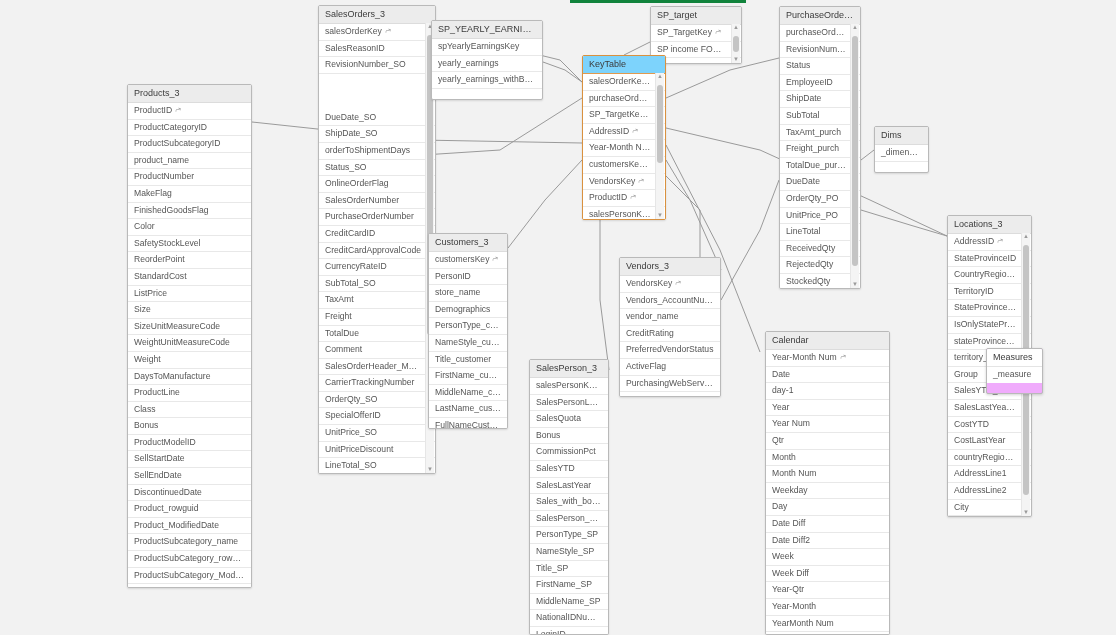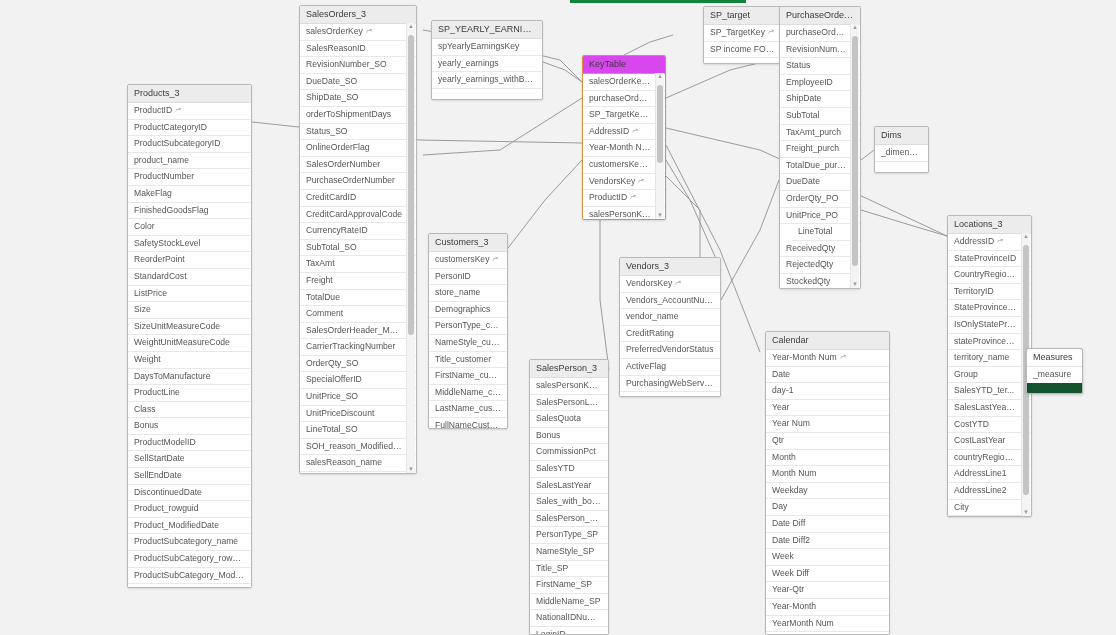--- a/index.html
+++ b/index.html
@@ -32,21 +32,21 @@
     height:17px;line-height:17px;
     padding:0 6px;
     background:#ececec;
     border-bottom:1px solid #dcdcdc;
     font-size:9px;
     color:#3b3b3b;
     white-space:nowrap;
     overflow:hidden;
     text-overflow:ellipsis;
   }
-  .table.key .hdr{background:#d946ef;color:#3b3b3b;border-bottom:1px solid #e09a4f;}
+  .table.key .hdr{background:#7dd3fc;color:#3b3b3b;border-bottom:1px solid #e09a4f;}
   .table.key{border-color:#d9913f;}
 
   .fields{position:relative;}
   .fld{
     height:15.6px;line-height:15.6px;
     padding:0 6px;
     border-bottom:1px solid #e8e8e8;
     background:#fff;
     white-space:nowrap;
     overflow:hidden;
@@ -75,28 +75,27 @@
   }
   .sbar .ar{
     position:absolute;left:1px;width:6px;height:7px;color:#9a9a9a;font-size:6px;
     line-height:7px;text-align:center;
   }
   .sbar .ar.up{top:0;}
   .sbar .ar.dn{bottom:0;}
 
   .popover{
     position:absolute;
-    background:#14532d;
+    background:#f0abfc;
     border:1px solid #b9b9b9;
     border-radius:2px;
     box-shadow:0 1px 3px rgba(0,0,0,.18);
     box-sizing:border-box;
     overflow:hidden;
     z-index:40;
-    margin-left:40px;
   }
   .popover .hdr{
     height:17px;line-height:17px;padding:0 6px;
     background:#fff;border-bottom:1px solid #e4e4e4;font-size:9px;color:#3b3b3b;
   }
   .popover .fld{border-bottom:none;}
 </style>
 </head>
 <body>
 
@@ -166,27 +165,27 @@
           <div class="fld"><span>SellEndDate</span></div>
           <div class="fld"><span>DiscontinuedDate</span></div>
           <div class="fld"><span>Product_rowguid</span></div>
           <div class="fld"><span>Product_ModifiedDate</span></div>
           <div class="fld"><span>ProductSubcategory_name</span></div>
           <div class="fld"><span>ProductSubCategory_rowguid</span></div>
           <div class="fld"><span>ProductSubCategory_ModifiedDate</span></div>
           <div class="fld"><span>ProductCategory_name</span></div>
         </div>
       </div>
-      <div class="table" style="left: 299px; top: 5px; width: 118px; height: 469px;">
+      <div class="table" style="left: 318px; top: 5px; width: 118px; height: 469px;">
         <div class="hdr">SalesOrders_3</div>
         <div class="fields">
           <div class="fld" style="padding-right: 14px;"><span>salesOrderKey</span><span class="k">⤳</span></div>
           <div class="fld" style="padding-right: 14px;"><span>SalesReasonID</span></div>
           <div class="fld" style="padding-right: 14px;"><span>RevisionNumber_SO</span></div>
-          <div class="fld" style="padding-right: 14px;"><span>DueDate_SO</span></div>
+          <div class="fld" style="padding-right: 14px; margin-top: 36px;"><span>DueDate_SO</span></div>
           <div class="fld" style="padding-right: 14px;"><span>ShipDate_SO</span></div>
           <div class="fld" style="padding-right: 14px;"><span>orderToShipmentDays</span></div>
           <div class="fld" style="padding-right: 14px;"><span>Status_SO</span></div>
           <div class="fld" style="padding-right: 14px;"><span>OnlineOrderFlag</span></div>
           <div class="fld" style="padding-right: 14px;"><span>SalesOrderNumber</span></div>
           <div class="fld" style="padding-right: 14px;"><span>PurchaseOrderNumber</span></div>
           <div class="fld" style="padding-right: 14px;"><span>CreditCardID</span></div>
           <div class="fld" style="padding-right: 14px;"><span>CreditCardApprovalCode</span></div>
           <div class="fld" style="padding-right: 14px;"><span>CurrencyRateID</span></div>
           <div class="fld" style="padding-right: 14px;"><span>SubTotal_SO</span></div>
@@ -213,21 +212,21 @@
       </div>
       <div class="table" style="left: 431px; top: 20px; width: 112px; height: 80px;">
         <div class="hdr">SP_YEARLY_EARNINGS_3</div>
         <div class="fields">
           <div class="fld"><span>spYearlyEarningsKey</span></div>
           <div class="fld"><span>yearly_earnings</span></div>
           <div class="fld"><span>yearly_earnings_withBonus</span></div>
           <div class="pad"></div>
         </div>
       </div>
-      <div class="table" style="left: 703px; top: 6px; width: 92px; height: 58px;">
+      <div class="table" style="left: 650px; top: 6px; width: 92px; height: 58px;">
         <div class="hdr">SP_target</div>
         <div class="fields">
           <div class="fld" style="padding-right: 14px;"><span>SP_TargetKey</span><span class="k">⤳</span></div>
           <div class="fld" style="padding-right: 14px;"><span>SP income FORE...</span></div>
           <div class="pad"></div>
         </div>
         <div class="sbar">
           <div class="ar up">▲</div>
           <div class="thumb" style="top: 12px; height: 16px;"></div>
           <div class="ar dn">▼</div>
@@ -260,21 +259,21 @@
           <div class="fld" style="padding-right: 27px;"><span>Status</span></div>
           <div class="fld" style="padding-right: 14px;"><span>EmployeeID</span></div>
           <div class="fld" style="padding-right: 14px;"><span>ShipDate</span></div>
           <div class="fld" style="padding-right: 14px;"><span>SubTotal</span></div>
           <div class="fld" style="padding-right: 0;"><span>TaxAmt_purch</span></div>
           <div class="fld" style="padding-right: 14px;"><span>Freight_purch</span></div>
           <div class="fld" style="padding-right: 14px; text-align: right;"><span>TotalDue_purch</span></div>
           <div class="fld" style="padding-right: 14px;"><span>DueDate</span></div>
           <div class="fld" style="padding-right: 14px;"><span>OrderQty_PO</span></div>
           <div class="fld" style="padding-right: 14px;"><span>UnitPrice_PO</span></div>
-          <div class="fld" style=" margin-left: 12px;"><span>LineTotal</span></div>
+          <div class="fld" style=""><span>LineTotal</span></div>
           <div class="fld" style="padding-right: 14px;"><span>ReceivedQty</span></div>
           <div class="fld" style="padding-right: 14px;"><span>RejectedQty</span></div>
           <div class="fld" style="padding-right: 14px;"><span>StockedQty</span></div>
         </div>
         <div class="sbar">
           <div class="ar up">▲</div>
           <div class="thumb" style="top: 12px; height: 230px;"></div>
           <div class="ar dn">▼</div>
         </div>
       </div>

